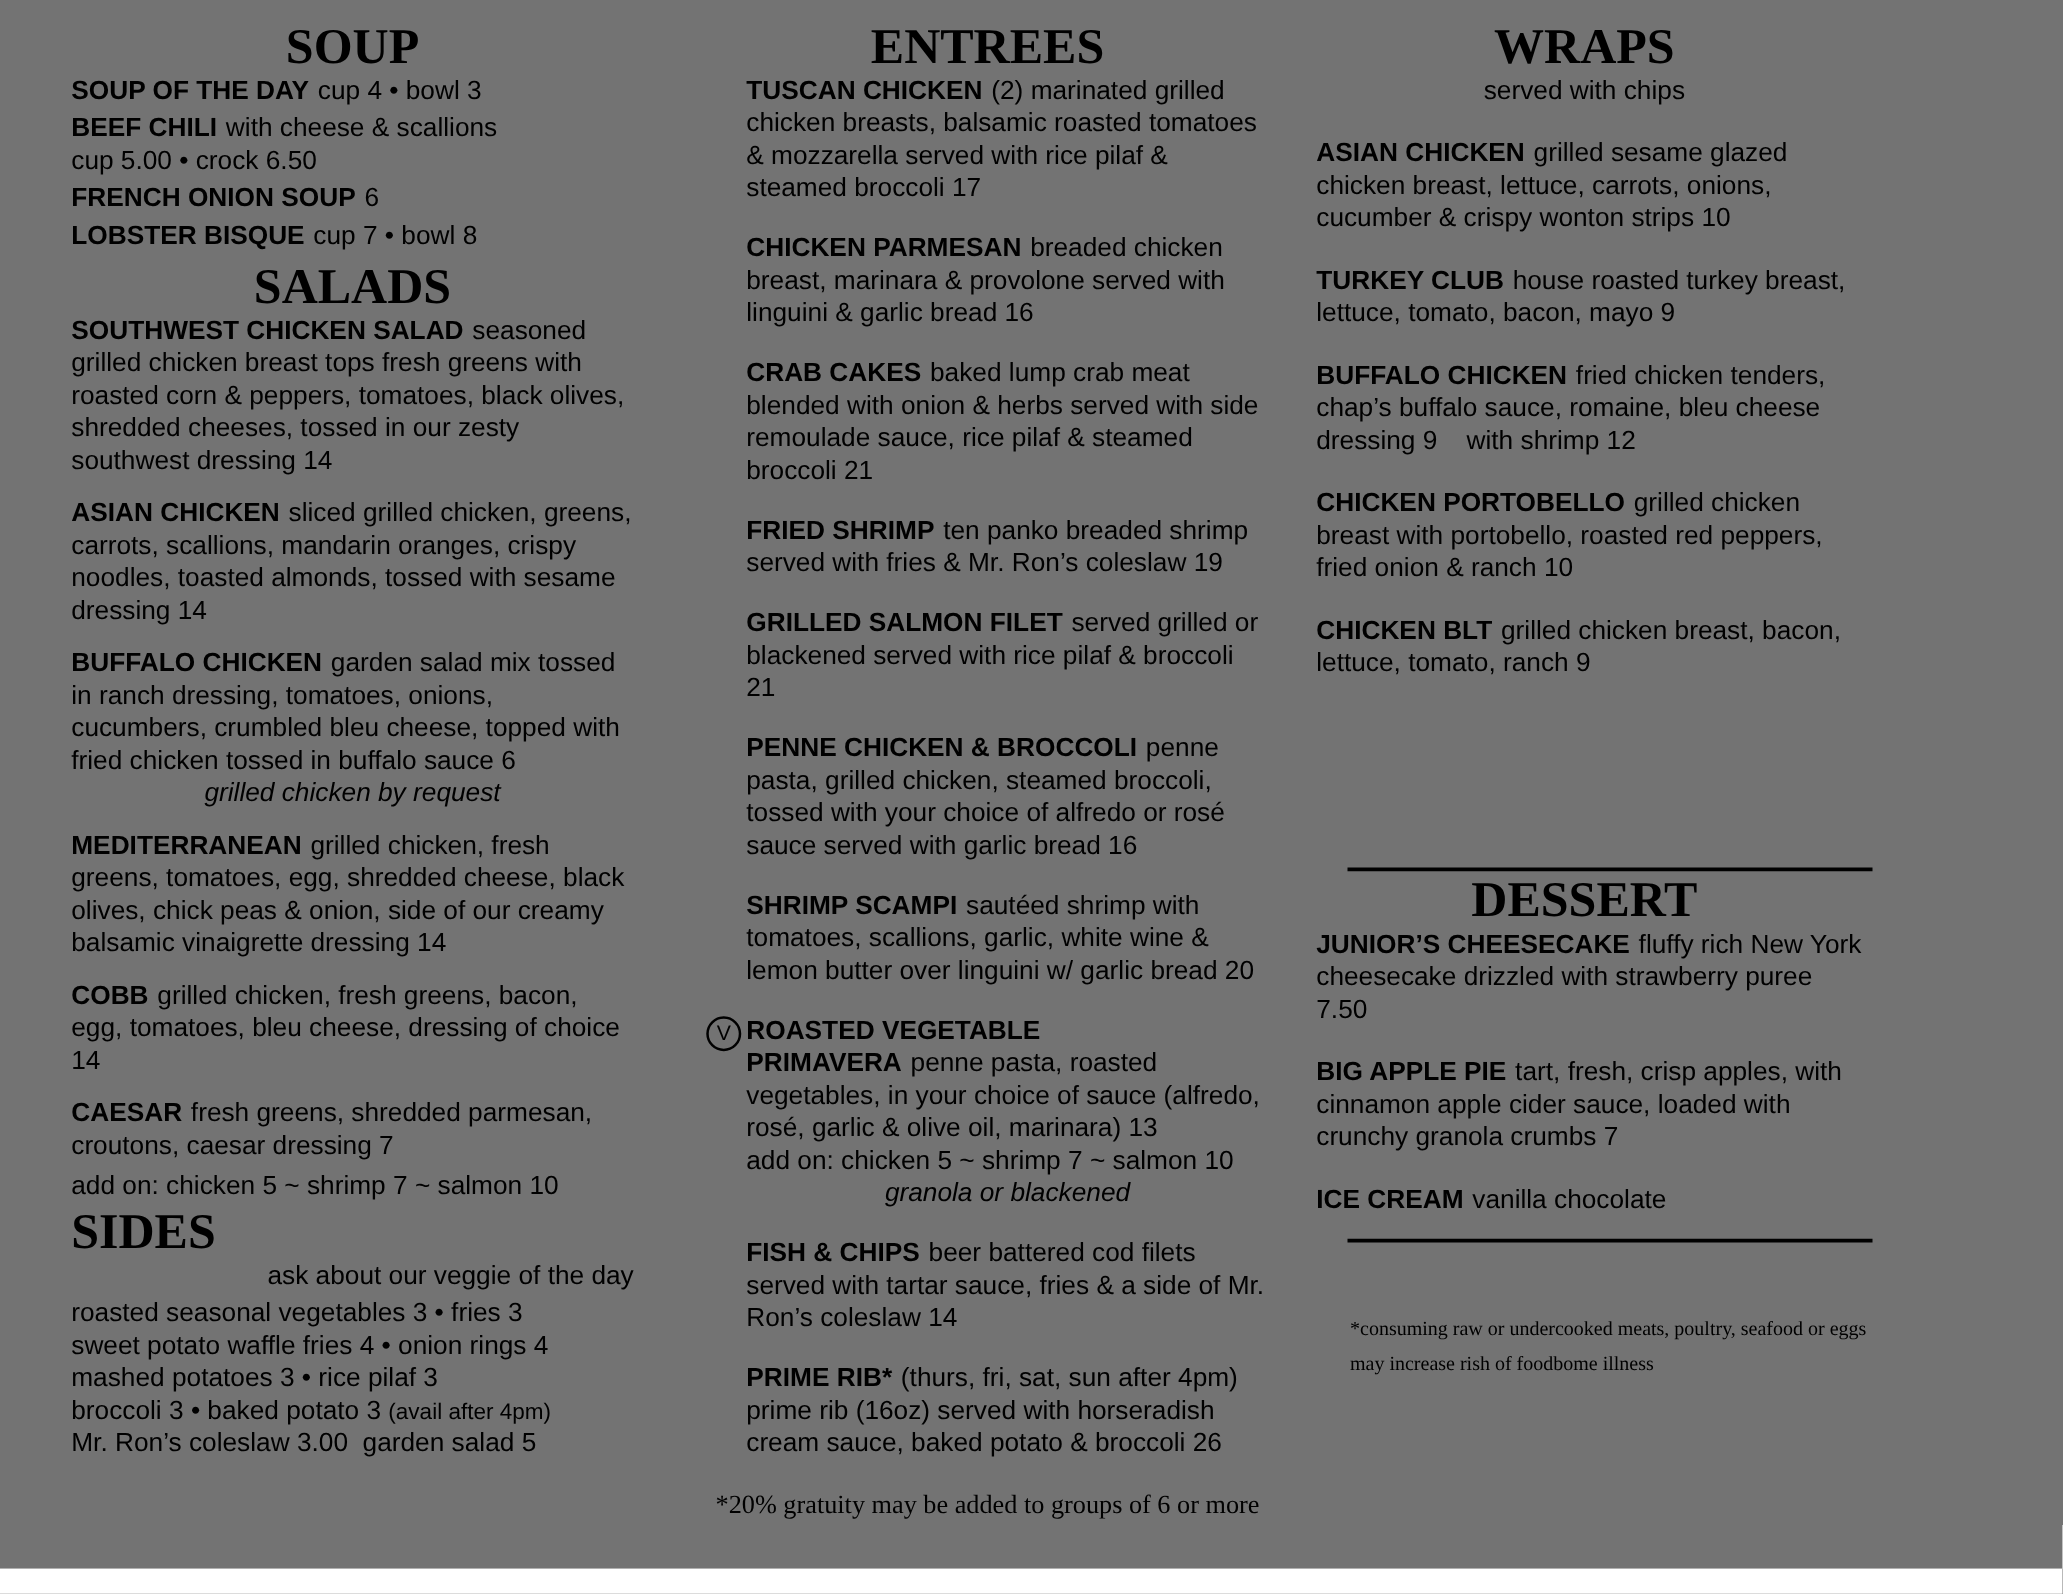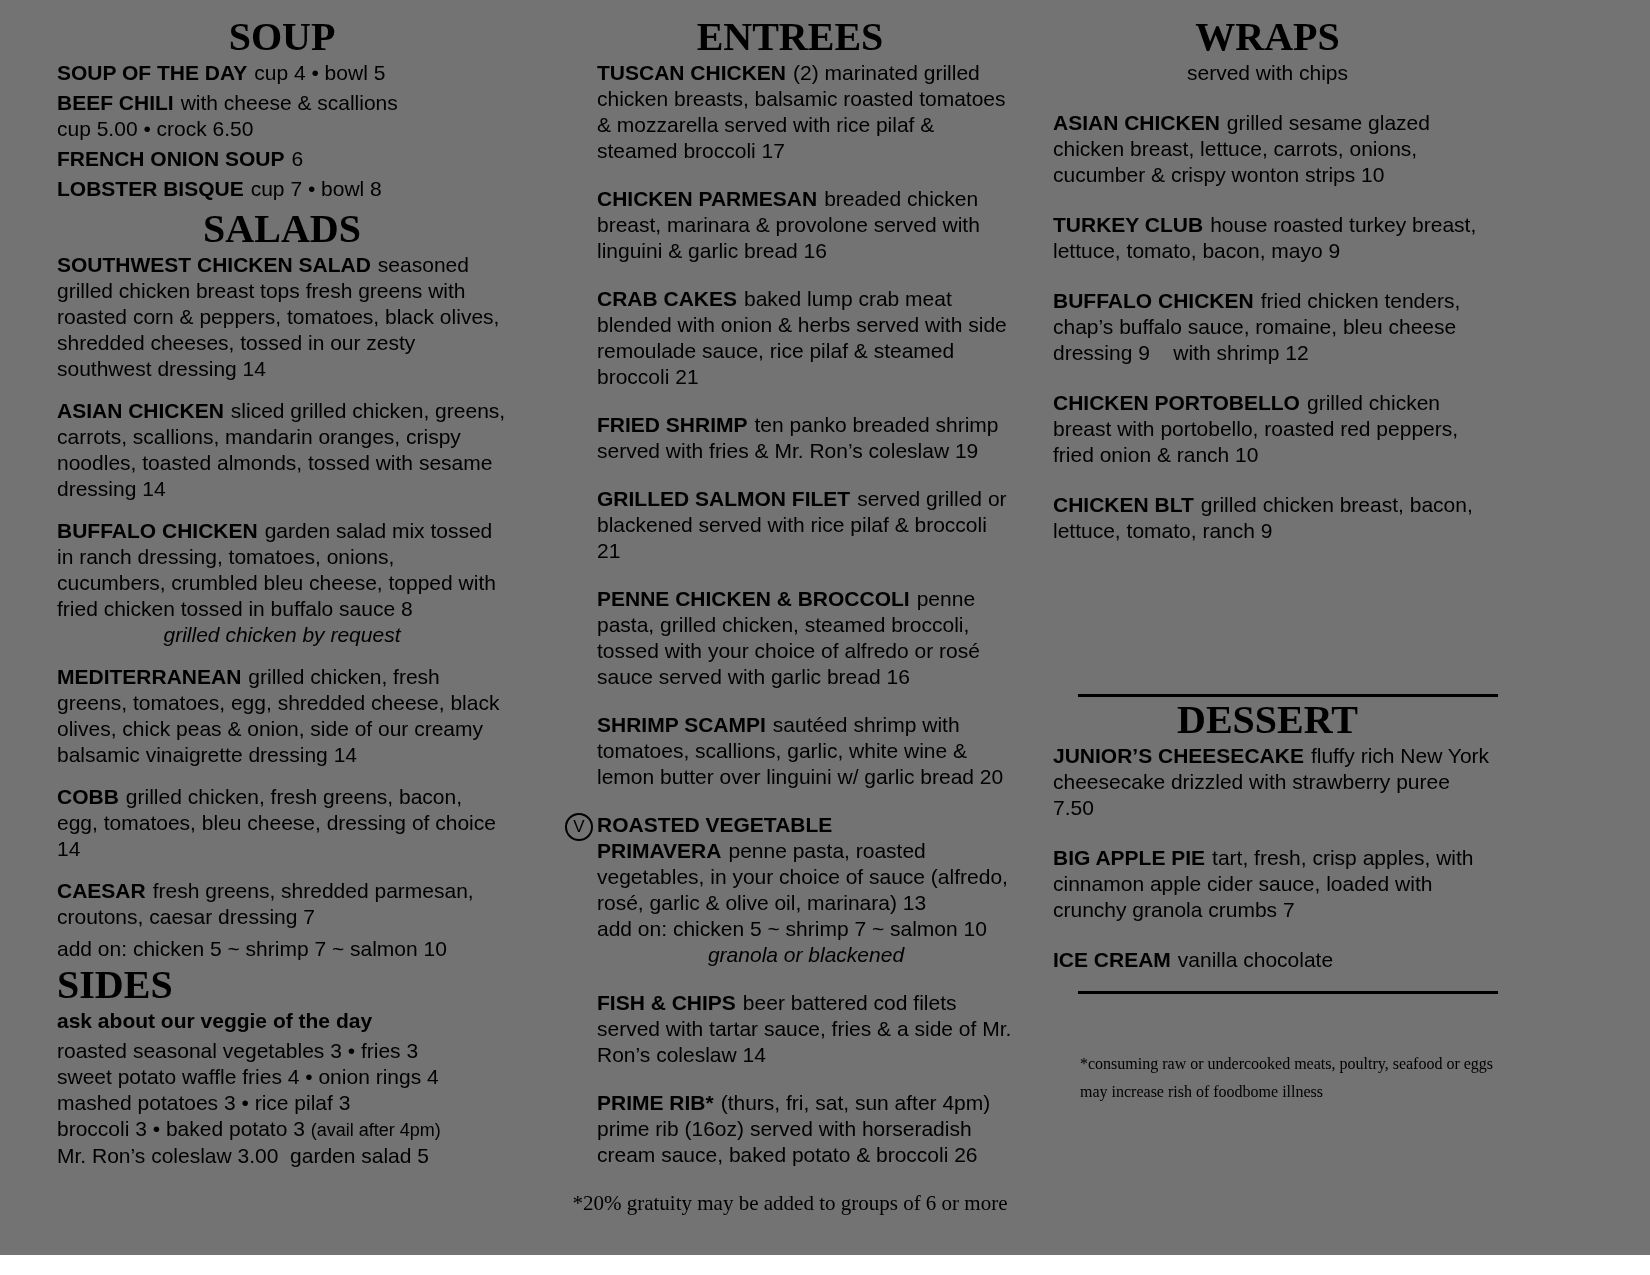--- a/index.html
+++ b/index.html
@@ -17,21 +17,21 @@
   .item b{font-weight:700;margin-right:7px;}
   #col2 .item{margin-left:32px;margin-bottom:22px;}
   #col3 .item{margin-left:13px;margin-bottom:24px;}
   .soup-block .item{margin-bottom:4px;}
   .soup-hdr{margin-bottom:30px;}
   .salads-hdr{margin-top:8px;margin-bottom:28px;}
   .sides-hdr{margin-top:18px;margin-bottom:0;}
   .entrees-hdr{margin-bottom:38px;}
   .ci{font-style:italic;text-align:center;margin:0;}
   .addon-line{margin:6px 0 0 0;}
-  .subbold{font-weight:700;margin:0 0 4px 0;}
+  .subbold{font-weight:400;margin:0 0 4px 0;text-align:right;}
   .lines{margin:0;}
   .small{font-size:18px;}
   .subtitle{text-align:center;margin:0 0 24px 0;}
   .vcirc{position:absolute;left:-32px;top:1px;width:24px;height:24px;border:2px solid #000;
          border-radius:50%;text-align:center;line-height:23px;font-size:17px;display:inline-block;}
   .rule{height:3px;background:#000;width:420px;margin-left:38px;}
   .rule1{margin-top:150px;}
   .rule2{margin-top:18px;}
   .dessert-hdr{margin-top:16px;margin-bottom:24px;}
   .gratuity{font-family:"Liberation Serif",serif;font-size:21px;
@@ -41,42 +41,42 @@
 </style>
 </head>
 <body>
 
 <div class="page">
 
   <section class="col" id="col1">
     <h1 class="hdr soup-hdr">SOUP</h1>
     <div class="soup-block">
       <div class="item">
-        <p><b>SOUP OF THE DAY</b><span>cup 4 • bowl 5</span></p>
+        <p><b>SOUP OF THE DAY</b><span>cup 4 • bowl 3</span></p>
       </div>
       <div class="item">
         <p><b>BEEF CHILI</b><span>with cheese &amp; scallions</span><br><span>cup 5.00 • crock 6.50</span></p>
       </div>
       <div class="item">
         <p><b>FRENCH ONION SOUP</b><span>6</span></p>
       </div>
       <div class="item">
         <p><b>LOBSTER BISQUE</b><span>cup 7 • bowl 8</span></p>
       </div>
     </div>
 
     <h1 class="hdr salads-hdr">SALADS</h1>
     <div class="item">
       <p><b>SOUTHWEST CHICKEN SALAD</b><span>seasoned grilled chicken breast tops fresh greens with roasted corn &amp; peppers, tomatoes, black olives, shredded cheeses, tossed in our zesty southwest dressing 14</span></p>
     </div>
     <div class="item">
       <p><b>ASIAN CHICKEN</b><span>sliced grilled chicken, greens, carrots, scallions, mandarin oranges, crispy noodles, toasted almonds, tossed with sesame dressing 14</span></p>
     </div>
     <div class="item">
-      <p><b>BUFFALO CHICKEN</b><span>garden salad mix tossed in ranch dressing, tomatoes, onions, cucumbers, crumbled bleu cheese, topped with fried chicken tossed in buffalo sauce 8</span></p>
+      <p><b>BUFFALO CHICKEN</b><span>garden salad mix tossed in ranch dressing, tomatoes, onions, cucumbers, crumbled bleu cheese, topped with fried chicken tossed in buffalo sauce 6</span></p>
       <div class="ci">grilled chicken by request</div>
     </div>
     <div class="item">
       <p><b>MEDITERRANEAN</b><span>grilled chicken, fresh greens, tomatoes, egg, shredded cheese, black olives, chick peas &amp; onion, side of our creamy balsamic vinaigrette dressing 14</span></p>
     </div>
     <div class="item">
       <p><b>COBB</b><span>grilled chicken, fresh greens, bacon, egg, tomatoes, bleu cheese, dressing of choice 14</span></p>
     </div>
     <div class="item" style="margin-bottom:0;">
       <p><b>CAESAR</b><span>fresh greens, shredded parmesan, croutons, caesar dressing 7</span></p>

